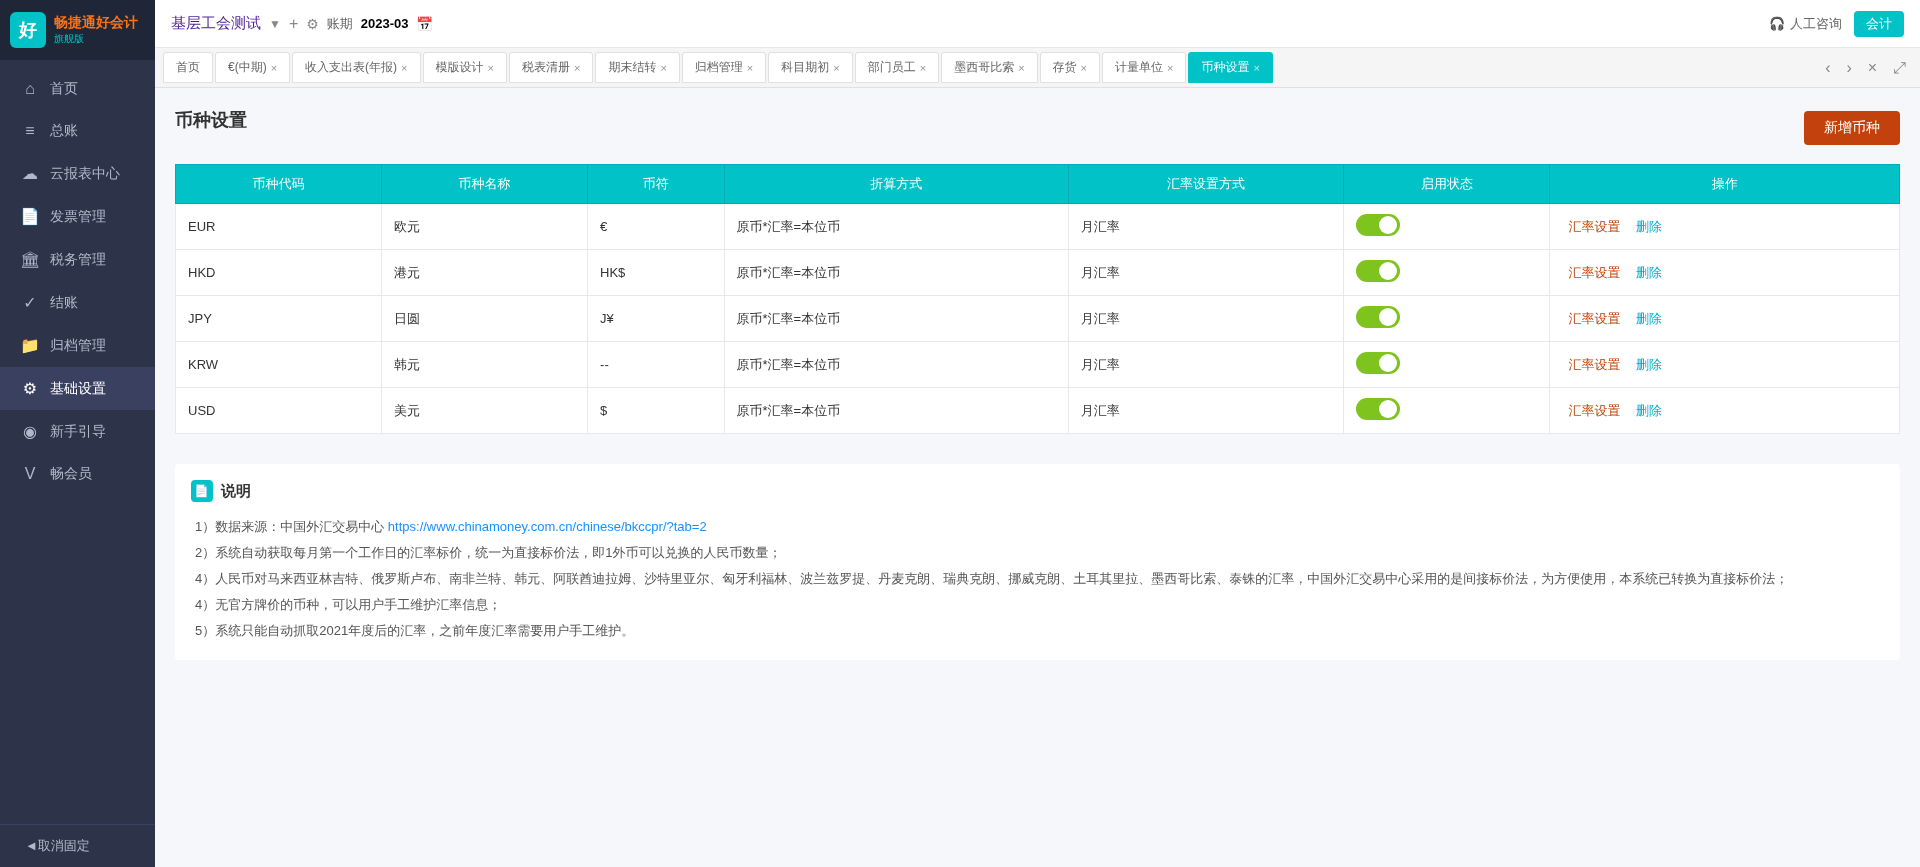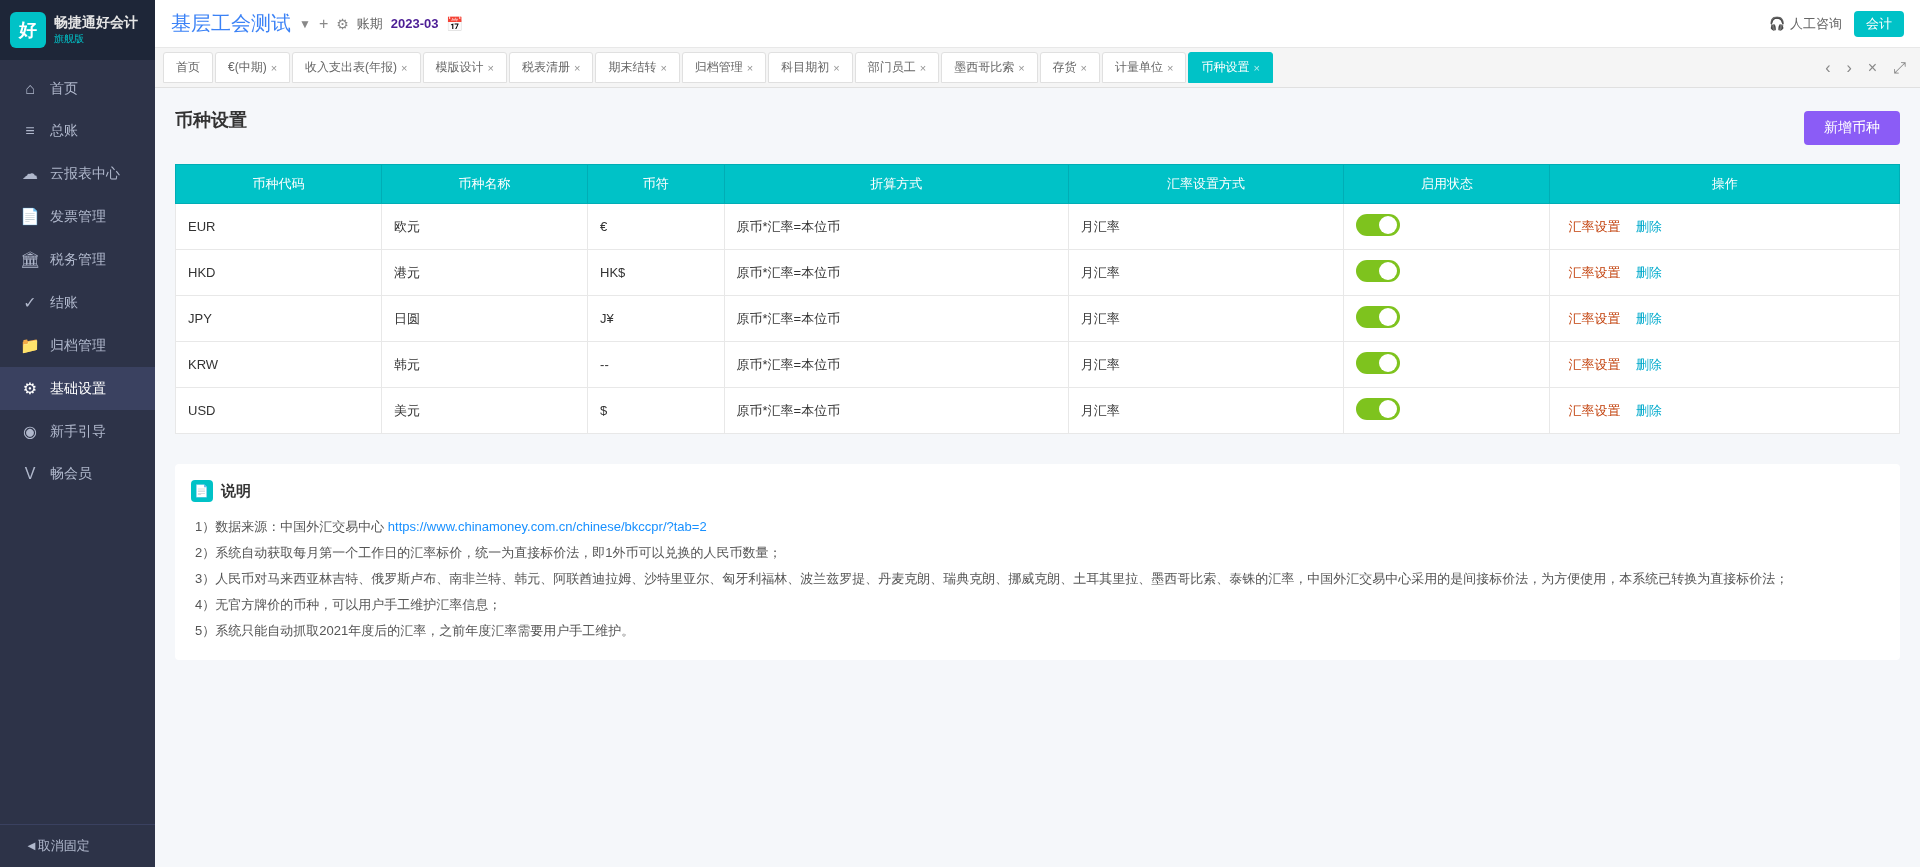--- a/index.html
+++ b/index.html
@@ -3,54 +3,54 @@
   <meta charset="utf-8">
   <style>
     * { margin: 0; padding: 0; box-sizing: border-box; }
     body { font-family: 'Microsoft YaHei', 'PingFang SC', sans-serif; font-size: 13px; background: #f0f2f5; width: 1920px; height: 867px; overflow: hidden; display: flex; }
 
     
     .sidebar { width: 155px; min-width: 155px; background: #2d3348; height: 867px; display: flex; flex-direction: column; color: #fff; }
     .sidebar-logo { display: flex; align-items: center; padding: 12px 10px; background: #1e2638; gap: 8px; }
     .logo-icon { width: 36px; height: 36px; background: #00c2c7; border-radius: 6px; display: flex; align-items: center; justify-content: center; font-size: 18px; color: #fff; font-weight: bold; }
     .logo-text { display: flex; flex-direction: column; }
-    .logo-title { font-size: 14px; font-weight: bold; color: #e5e5e5; }
+    .logo-title { font-size: 14px; font-weight: bold; color: #f97316; }
     .logo-sub { font-size: 10px; color: #00c2c7; }
     .sidebar-nav { flex: 1; padding-top: 8px; }
     .nav-item { display: flex; align-items: center; gap: 10px; padding: 12px 20px; cursor: pointer; color: #b0b8cc; font-size: 14px; }
     .nav-item.active { background: #3a4160; color: #fff; }
     .nav-icon { font-size: 16px; width: 20px; text-align: center; }
     .sidebar-footer { padding: 12px 25px; color: #b0b8cc; font-size: 13px; cursor: pointer; display: flex; align-items: center; gap: 6px; border-top: 1px solid #3a4160; }
 
     
     .main { flex: 1; display: flex; flex-direction: column; height: 867px; overflow: hidden; }
 
     
     .top-header { height: 48px; background: #fff; display: flex; align-items: center; padding: 0 16px; border-bottom: 1px solid #e8e8e8; justify-content: space-between; }
     .header-left { display: flex; align-items: center; gap: 8px; }
-    .company-name { font-size: 20px; color: #3b82f6; }
+    .company-name { font-size: 15px; color: #4c1d95; }
     .header-right { display: flex; align-items: center; gap: 12px; }
     .period-label { font-size: 13px; color: #666; }
-    .period-value { font-size: 13px; color: #4c1d95; font-weight: bold; }
+    .period-value { font-size: 13px; color: #000000; font-weight: bold; }
     .help-btn { display: flex; align-items: center; gap: 4px; color: #666; cursor: pointer; font-size: 13px; }
     .account-btn { background: #00c2c7; color: #fff; border: none; padding: 4px 12px; border-radius: 4px; cursor: pointer; font-size: 13px; }
 
     
     .tab-bar { height: 40px; background: #f5f5f5; display: flex; align-items: center; padding: 0 8px; border-bottom: 1px solid #e0e0e0; overflow-x: auto; gap: 2px; }
     .tab-bar::-webkit-scrollbar { display: none; }
     .tab-item { display: flex; align-items: center; gap: 4px; padding: 6px 12px; background: #fff; border: 1px solid #e0e0e0; border-radius: 3px 3px 0 0; cursor: pointer; white-space: nowrap; font-size: 12px; color: #666; }
     .tab-item.active { background: #00c2c7; color: #fff; border-color: #00c2c7; }
     .tab-item .tab-close { font-size: 11px; color: inherit; opacity: 0.7; }
     .tab-nav { display: flex; align-items: center; margin-left: auto; gap: 4px; color: #888; }
     .tab-nav span { cursor: pointer; padding: 2px 6px; font-size: 16px; }
 
     
     .content { flex: 1; overflow-y: auto; padding: 20px; background: #f5f7fa; }
     .page-title { font-size: 18px; color: #333; font-weight: bold; margin-bottom: 16px; }
-    .new-btn { background: #8b5cf6; color: #fff; border: none; padding: 8px 20px; border-radius: 4px; cursor: pointer; font-size: 14px; }
+    .new-btn { background: #c2410c; color: #fff; border: none; padding: 8px 20px; border-radius: 4px; cursor: pointer; font-size: 14px; }
 
     
     .data-table { width: 100%; border-collapse: collapse; background: #fff; }
     .data-table thead tr { background: #00c2c7; }
     .data-table thead th { color: #fff; padding: 10px 12px; text-align: center; font-size: 13px; font-weight: normal; border: 1px solid #00adb5; }
     .data-table tbody tr { border-bottom: 1px solid #e8e8e8; }
     .data-table tbody td { padding: 10px 12px; text-align: left; font-size: 13px; color: #333; border: 1px solid #e8e8e8; }
 
     
     .toggle { display: inline-flex; align-items: center; }
@@ -329,20 +329,20 @@
     </table>
 
     <div class="notes-section">
       <div class="notes-title">
         <div class="notes-icon">📄</div>
         <span>说明</span>
       </div>
       <ul class="notes-list" id="notes-list">
       <li>1）数据来源：中国外汇交易中心 <a class="notes-link">https://www.chinamoney.com.cn/chinese/bkccpr/?tab=2</a></li>
           <li>2）系统自动获取每月第一个工作日的汇率标价，统一为直接标价法，即1外币可以兑换的人民币数量；</li>
-          <li>3）人民币对马来西亚林吉特、俄罗斯卢布、南非兰特、韩元、阿联酋迪拉姆、沙特里亚尔、匈牙利福林、波兰兹罗提、丹麦克朗、瑞典克朗、挪威克朗、土耳其里拉、墨西哥比索、泰铢的汇率，中国外汇交易中心采用的是间接标价法，为方便使用，本系统已转换为直接标价法；</li>
+          <li>4）人民币对马来西亚林吉特、俄罗斯卢布、南非兰特、韩元、阿联酋迪拉姆、沙特里亚尔、匈牙利福林、波兰兹罗提、丹麦克朗、瑞典克朗、挪威克朗、土耳其里拉、墨西哥比索、泰铢的汇率，中国外汇交易中心采用的是间接标价法，为方便使用，本系统已转换为直接标价法；</li>
           <li>4）无官方牌价的币种，可以用户手工维护汇率信息；</li>
           <li>5）系统只能自动抓取2021年度后的汇率，之前年度汇率需要用户手工维护。</li>
         </ul>
     </div>
 
   </div>
 </div>
 
 </body></html>

